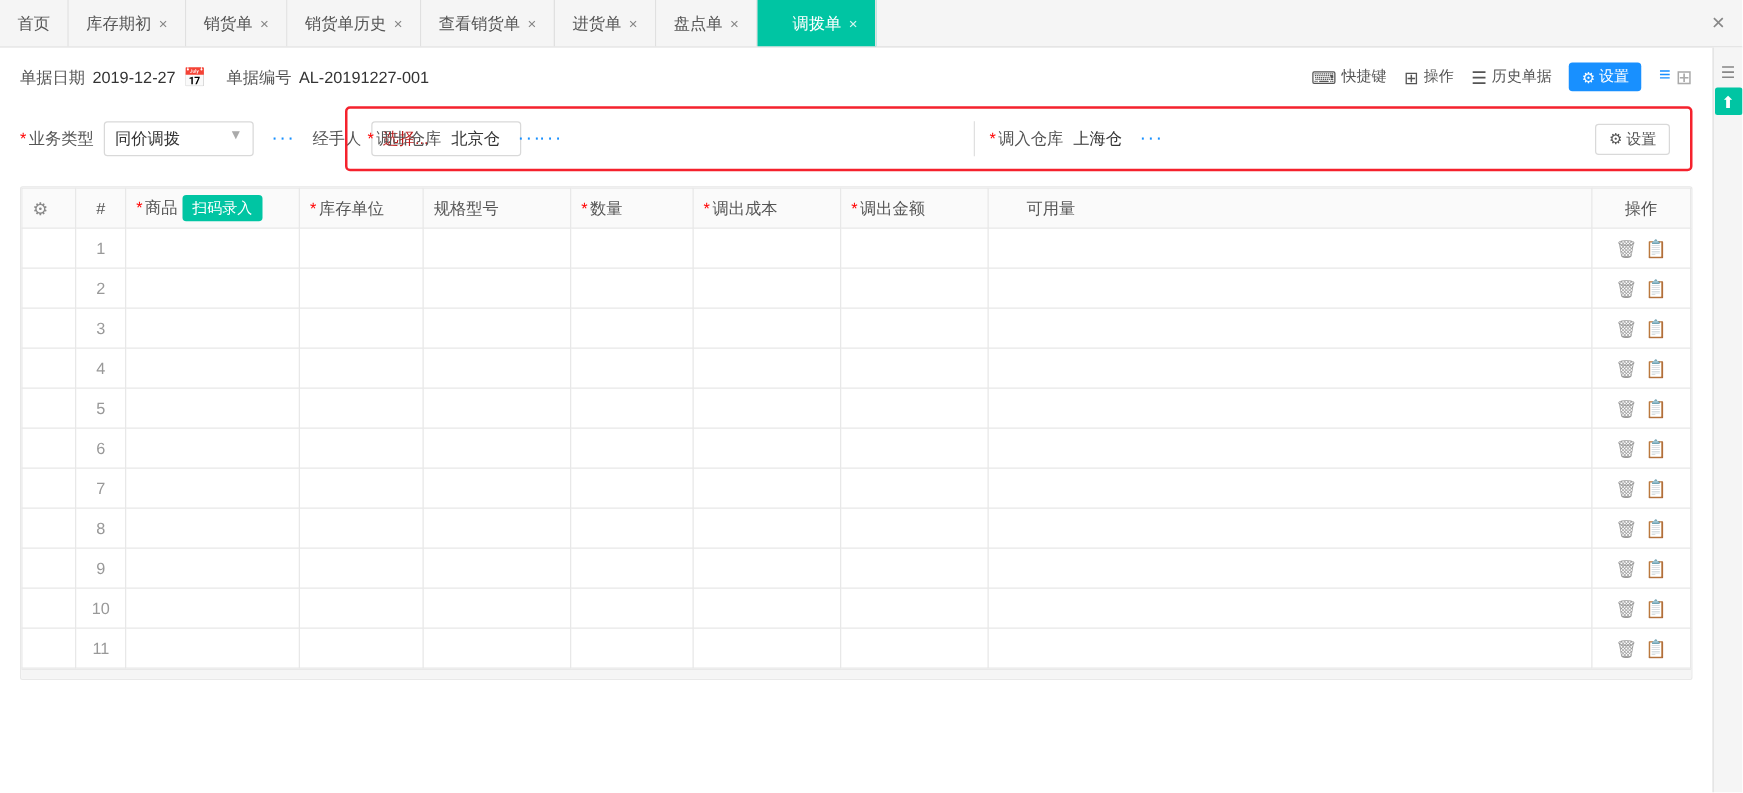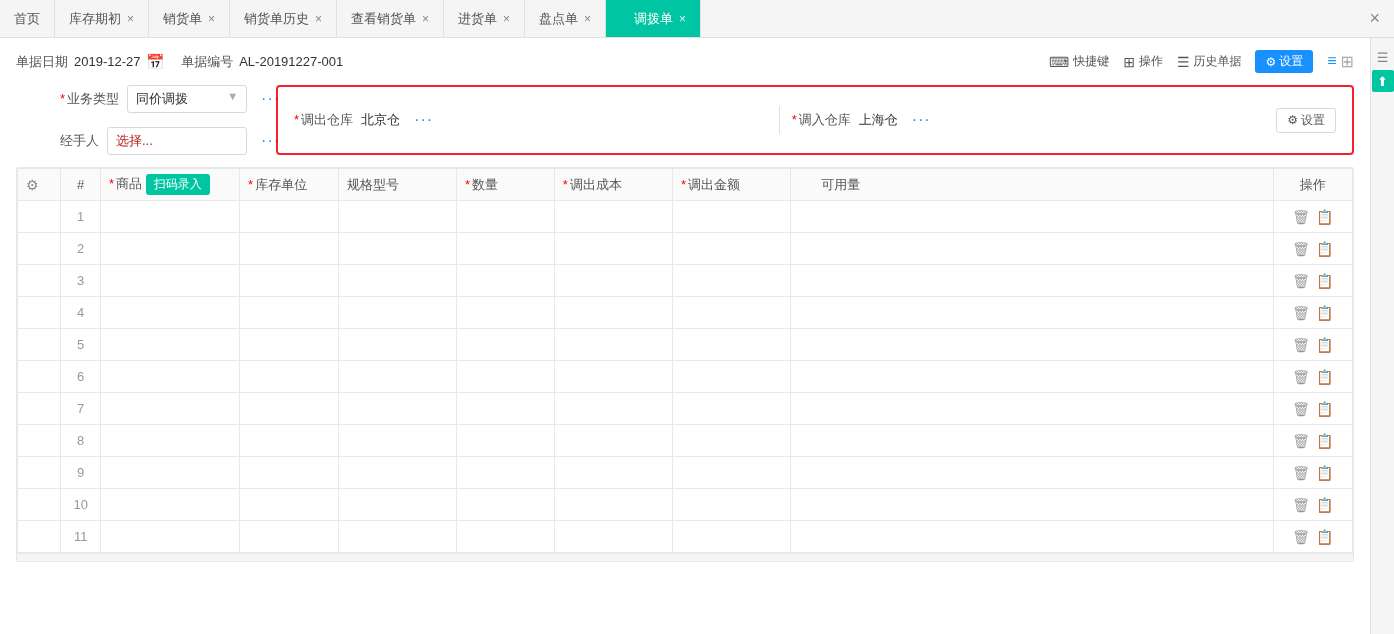--- a/index.html
+++ b/index.html
@@ -94,23 +94,22 @@
       margin-bottom: 12px;
       gap: 0;
     }
     .form-left {
       display: flex; align-items: center;
       width: 260px;
       padding-right: 16px;
       flex-shrink: 0;
     }
     .form-left-col {
-      display: flex; flex-direction: column; gap: 14px;
+      display: flex; gap: 14px;
       width: 100%;
-      margin-left: 44px;
     }
     .field-row {
       display: flex; align-items: center; gap: 8px;
     }
     .field-label {
       color: #555; font-size: 13px; white-space: nowrap;
     }
     .field-label .required { color: #f00; margin-right: 2px; }
     .field-value {
       flex: 1;

